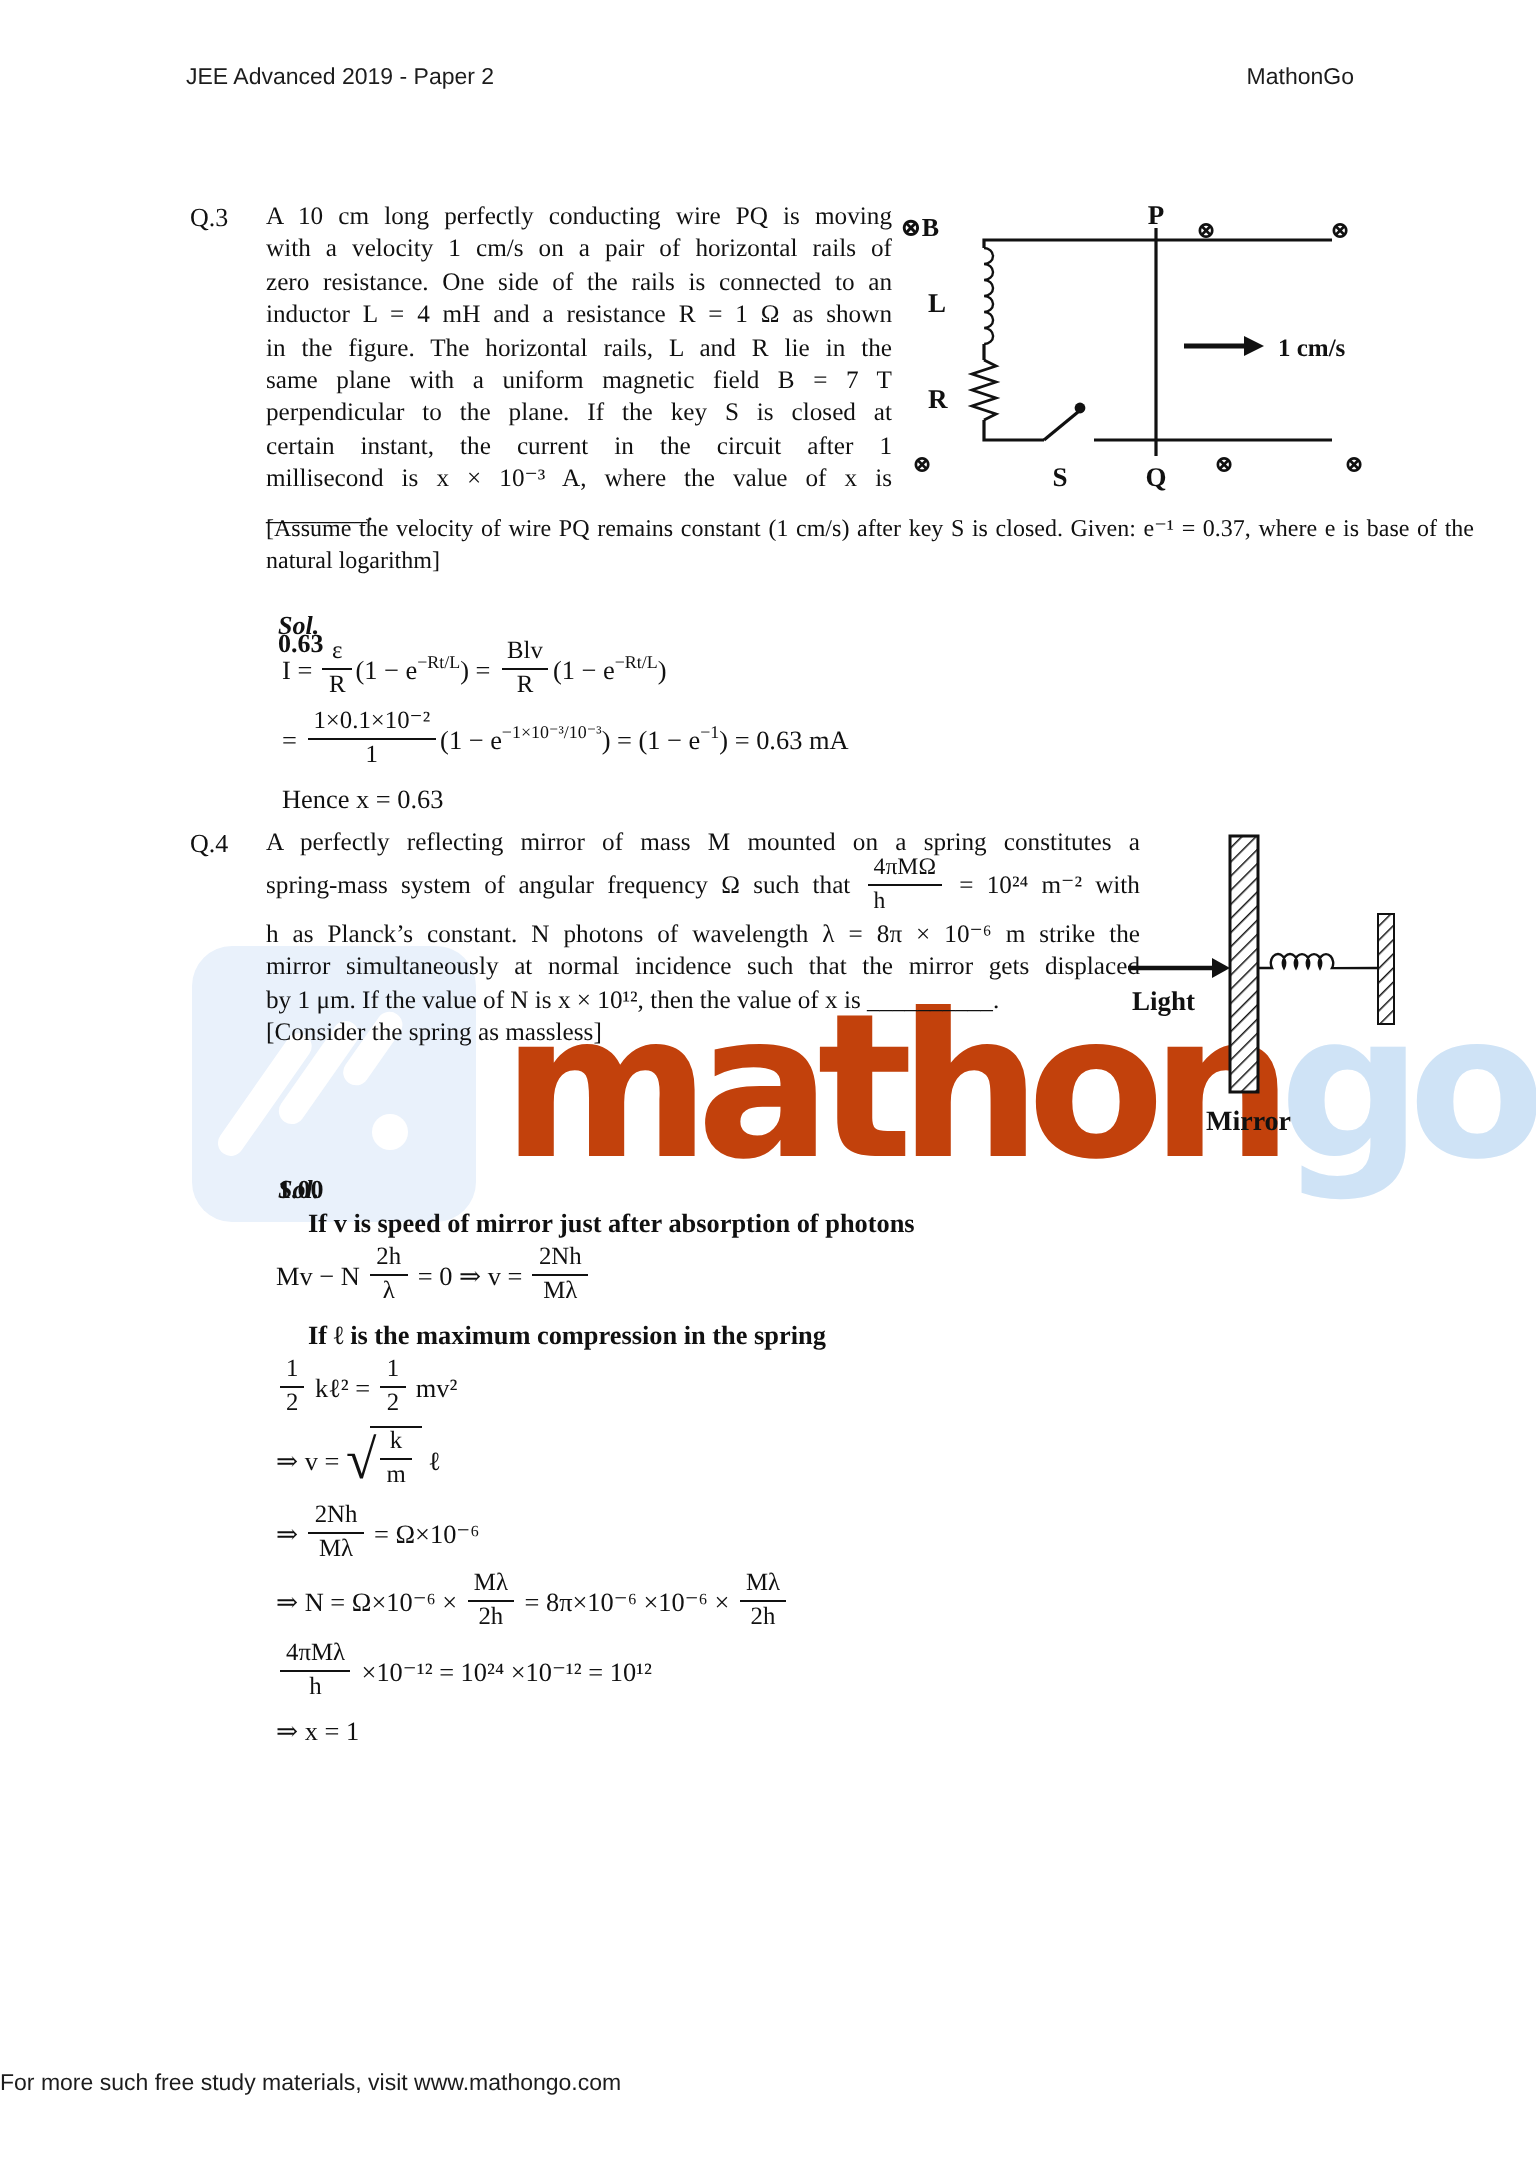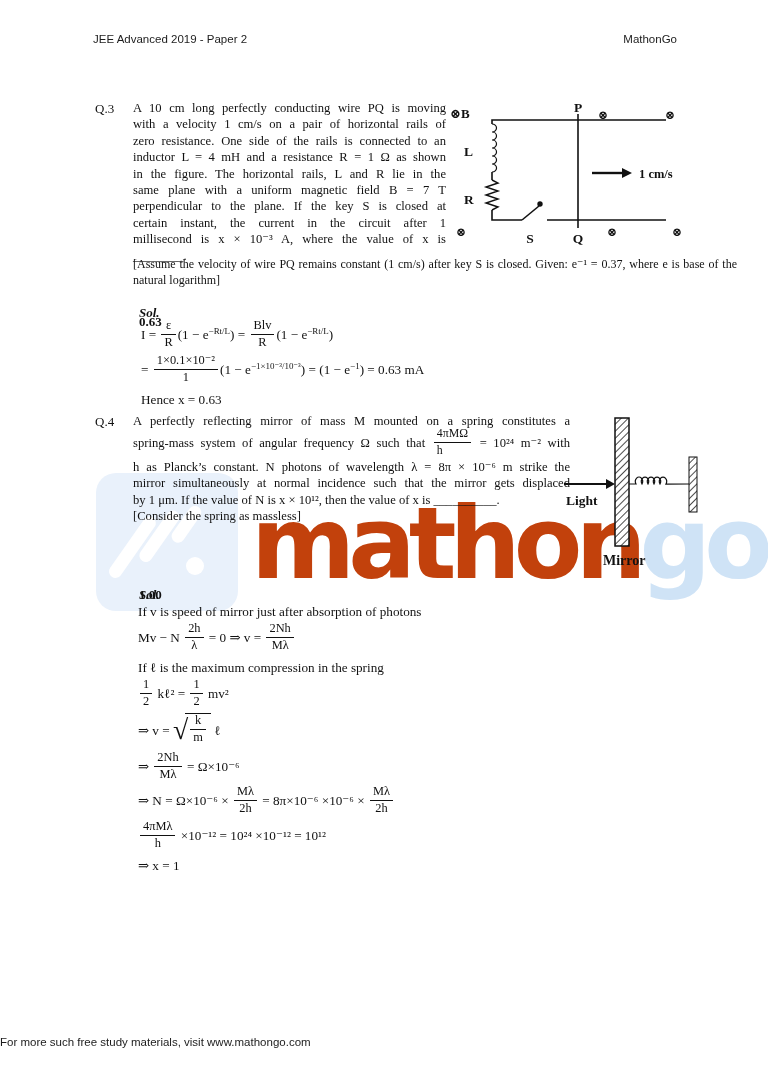--- a/index.html
+++ b/index.html
@@ -21,21 +21,21 @@
   .qtext{position:absolute;font-size:12.6px;line-height:16.4px;}
   .q3text{left:133px;top:100px;width:313px;}
   .q4text{left:133px;top:413px;width:437px;}
   .jline{text-align:justify;text-align-last:justify;}
   .assume{position:absolute;left:133px;top:257px;width:604px;font-size:12px;line-height:15.8px;text-align:justify;}
 
   .solblock{position:absolute;font-size:13.2px;line-height:1.3;}
   #sol3eqs{left:141px;top:317px;width:440px;}
   #sol4eqs{left:138px;top:600px;width:460px;}
   .eqline{margin:4px 0;}
-  .textline{margin:3px 0;}
+  .textline{margin:3px 16px;font-weight:bold;}
 
   .frac{display:inline-flex;flex-direction:column;vertical-align:middle;text-align:center;
         line-height:1.12;font-size:0.94em;margin:0 2px;position:relative;top:-2px;}
   .frac>.num{padding:0 3px 1px;border-bottom:1.2px solid #111;}
   .frac>.den{padding:1px 3px 0;}
   sup{font-size:0.68em;}
   .sqrt{display:inline-flex;align-items:center;vertical-align:middle;position:relative;top:-2px;}
   .sqrt>.radical{font-size:2.1em;line-height:0.8;margin-right:-3px;font-weight:400;}
   .sqrt>.radicand{border-top:1.3px solid #111;padding:2px 3px 0;}
 

